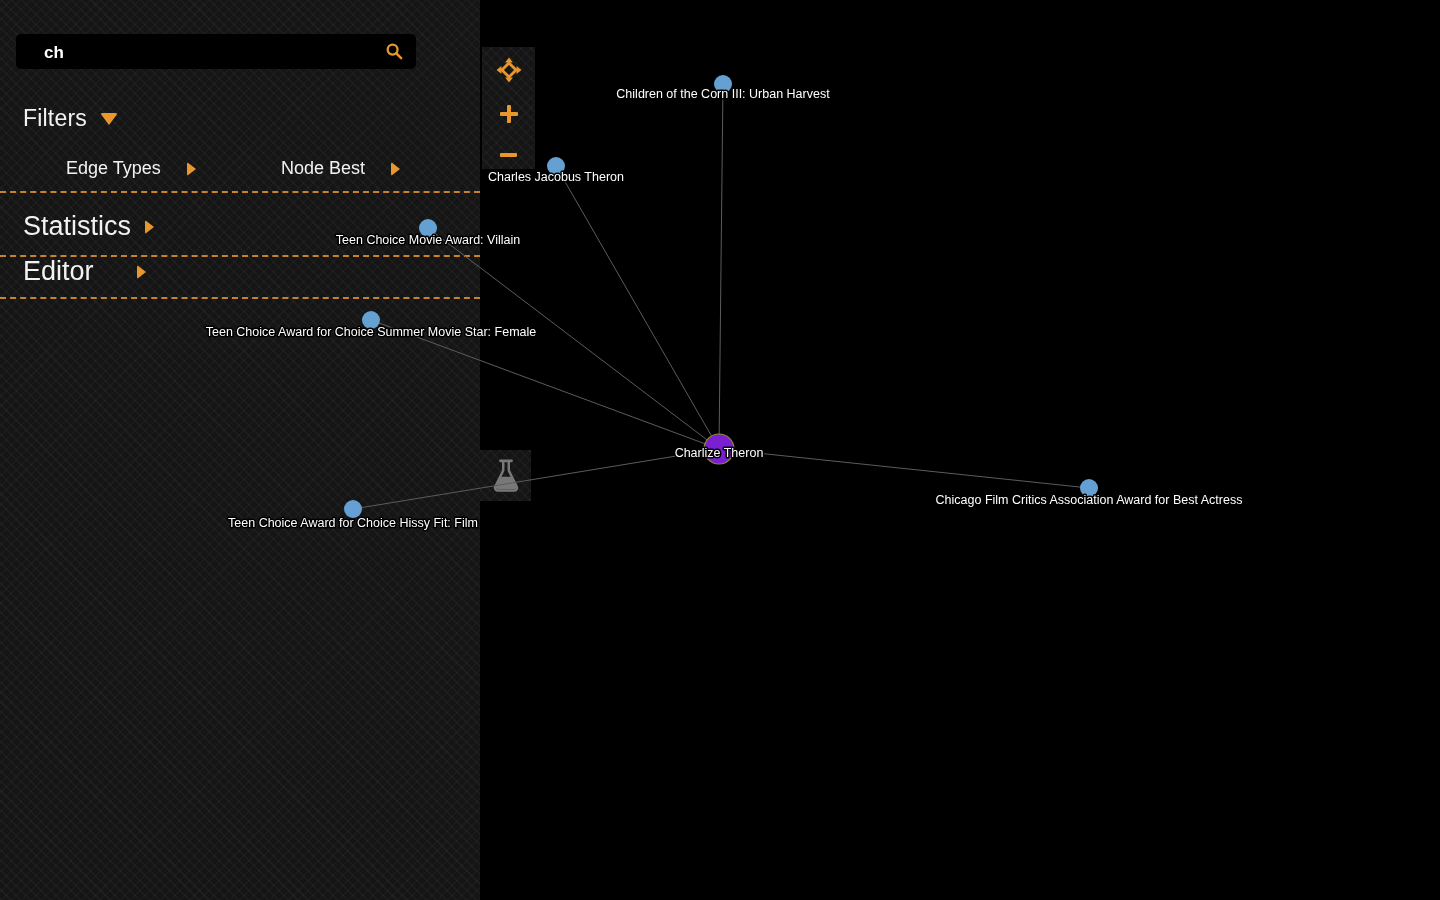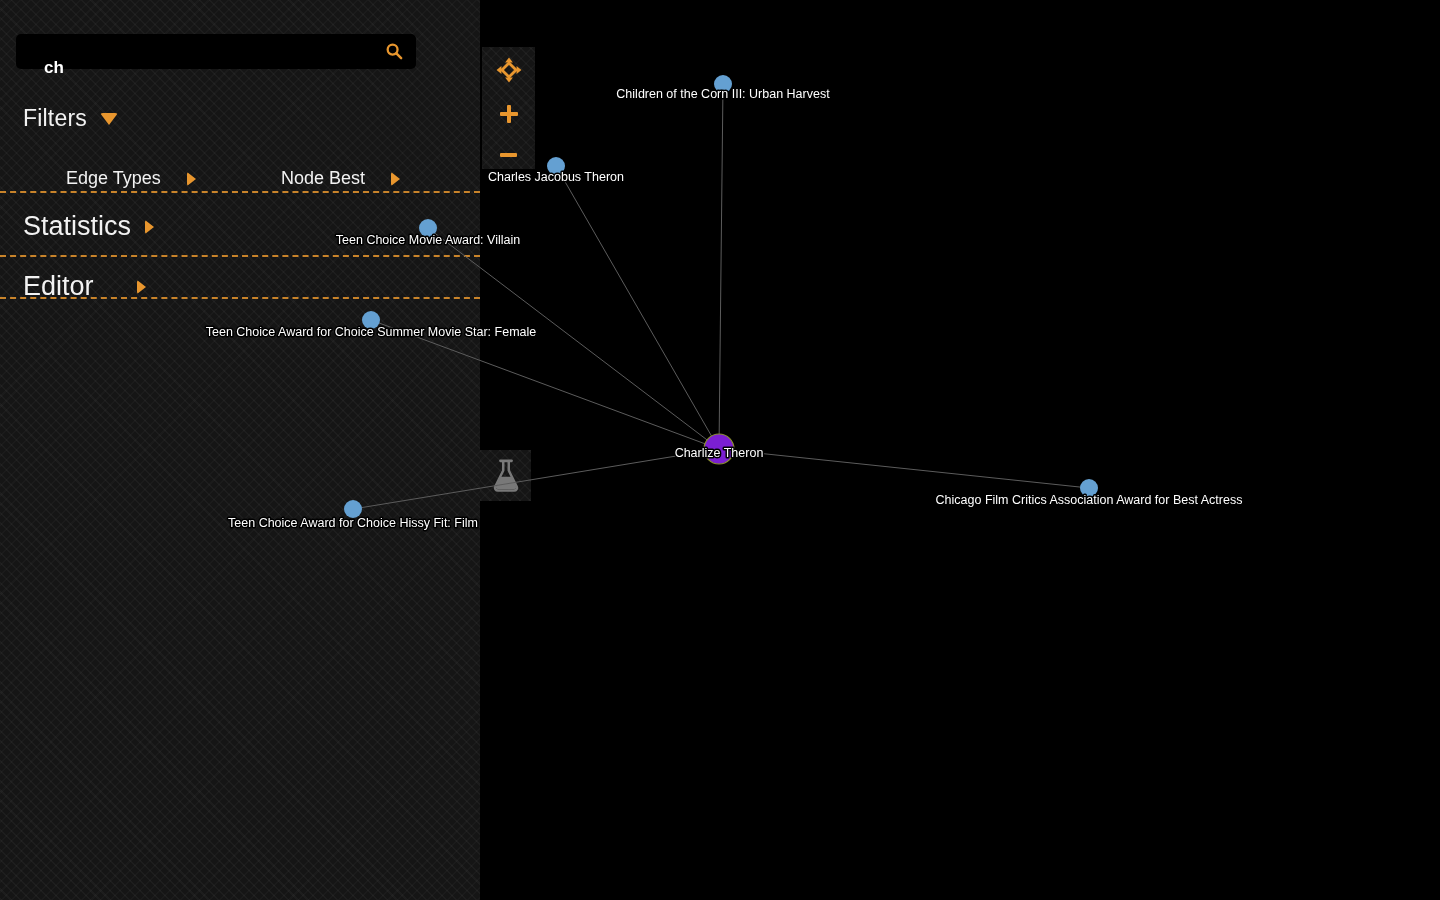--- a/index.html
+++ b/index.html
@@ -12,43 +12,43 @@
     background-image:
       repeating-linear-gradient(45deg, rgba(255,255,255,0.035) 0 1.5px, transparent 1.5px 7px),
       repeating-linear-gradient(135deg, rgba(255,255,255,0.025) 0 1.5px, transparent 1.5px 7px);
   }
 
   
   .sidebar { position:absolute; left:0; top:0; width:480px; height:900px; z-index:1; }
 
   .searchbox { position:absolute; left:16px; top:34px; width:400px; height:35px; background:#000; border-radius:5px; }
   .searchbox input {
-    position:absolute; left:0; top:16px; width:370px; height:35px; background:transparent; border:none; outline:none;
+    position:absolute; left:0; top:1px; width:370px; height:35px; background:transparent; border:none; outline:none;
     color:#fff; font-weight:bold; font-size:17px; padding-left:28px; font-family:"Liberation Sans",sans-serif;
   }
   .search-icon { position:absolute; right:12px; top:8px; width:19px; height:19px; cursor:pointer; }
 
   .filters-header { position:absolute; left:23px; top:105px; display:flex; align-items:center; gap:13px; cursor:pointer; }
   .filters-header .ttl { color:#f2f2f2; font-size:23px; letter-spacing:0.2px;text-align:right; }
 
   .tri-down { width:0; height:0; border-left:9px solid transparent; border-right:9px solid transparent; border-top:12px solid #e8962e; border-radius:3px; }
   .tri-right { width:0; height:0; border-top:7px solid transparent; border-bottom:7px solid transparent; border-left:9px solid #e8962e; border-radius:2px; }
 
-  .filter-btn { position:absolute; top:168px; display:flex; align-items:center; gap:26px; cursor:pointer; }
+  .filter-btn { position:absolute; top:158px; display:flex; align-items:center; gap:26px; cursor:pointer; }
   .filter-btn .lbl { color:#f2f2f2; font-size:18px; }
   .filter-btn.edge { left:66px; }
   .filter-btn.node { left:281px; }
 
   .sep { position:absolute; left:0; width:480px; height:0; border-top:2px dashed rgba(232,150,46,0.85); }
   .sep.s1 { top:191px; } .sep.s2 { top:255px; } .sep.s3 { top:297px; }
 
   .section-btn { position:absolute; left:23px; display:flex; align-items:center; gap:14px; cursor:pointer; }
   .section-btn .lbl { color:#f2f2f2; font-size:27px; }
   .section-btn.stats { top:211px; }
-  .section-btn.editor { top:271px; gap:43px; }
+  .section-btn.editor { top:256px; gap:43px; }
 
   
   .toolstrip { position:absolute; left:482px; top:47px; width:53px; height:122px; z-index:1; }
   .toolbtn { position:absolute; left:0; width:53px; display:flex; justify-content:center; background:transparent; border:none; cursor:pointer; }
   .toolbtn.pan { top:10px; }
   .toolbtn.zin { top:58px; }
   .toolbtn.zout { top:106px; }
   .cross { position:relative; width:18px; height:18px; }
   .cross::before { content:""; position:absolute; left:0; top:7px; width:18px; height:4px; background:#e8962e; border-radius:1px; }
   .cross::after { content:""; position:absolute; left:7px; top:0; width:4px; height:18px; background:#e8962e; border-radius:1px; }

